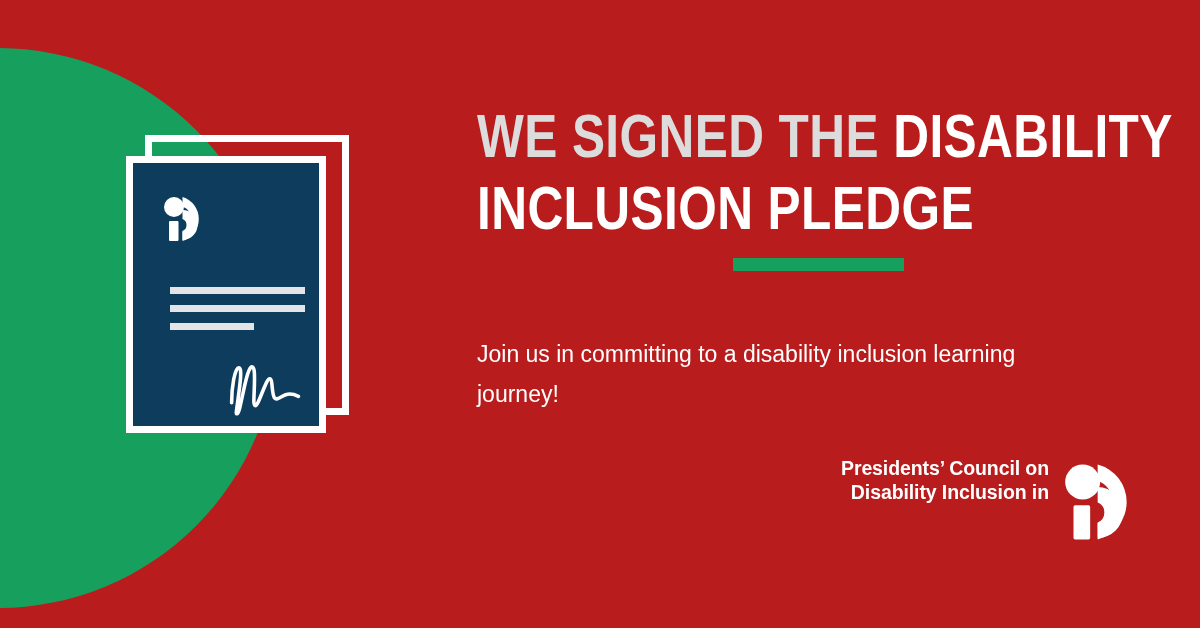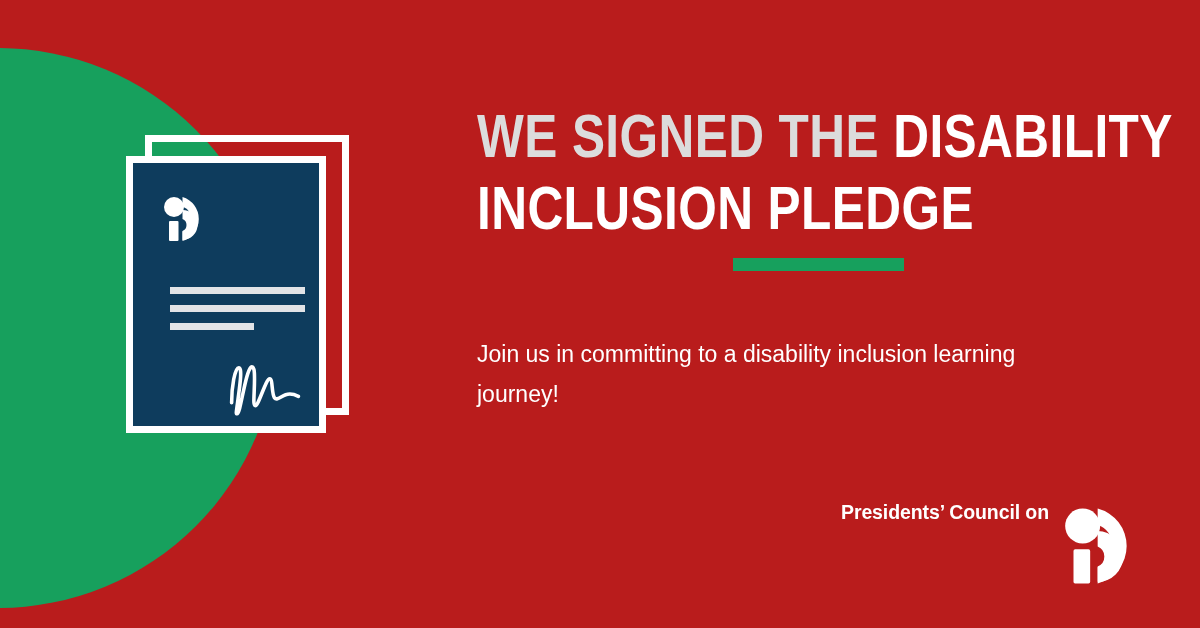--- a/index.html
+++ b/index.html
@@ -80,21 +80,21 @@
     color:#ffffff;
     font-size:23px;
     line-height:40px;
     font-weight:400;
     margin-top:6px;
   }
 
   
   .brand {
     position:absolute; right:108px; top:456px;
-    display:flex; align-items:center; justify-content:flex-end;margin-top:44px;
+    display:flex; align-items:center; justify-content:flex-end;
   }
   .brand-text {
     text-align:right; color:#ffffff;
     font-size:19.5px; font-weight:700; line-height:24px;
     letter-spacing:-0.1px;
   }
   .brand-mark {
     position:absolute; right:-96px; top:6px;
     width:88px; height:80px;
   }
@@ -142,20 +142,21 @@
       <div class="bright">INCLUSION PLEDGE</div>
     </div>
 
     <div class="rule"></div>
 
     <div class="subhead">Join us in committing to a disability inclusion learning journey!</div>
 
     <div class="brand">
       <div class="brand-text">
         <div>Presidents’ Council on</div>
+        <div>Disability Inclusion in</div>
       </div>
       <svg class="brand-mark" viewBox="0 0 100 96">
         <circle cx="28" cy="24" r="21" fill="#ffffff"></circle>
         <rect x="17" y="52" width="20" height="41" rx="2" fill="#ffffff"></rect>
         <path d="M46 3 A46.5 46.5 0 0 1 46 93 L46 73.5 A27 27 0 0 0 46 22.5 Z" fill="#ffffff"></path>
         <path d="M46 30 A30.5 30.5 0 0 1 46 91 L46 72.5 A13 13 0 0 0 46 48.5 Z" fill="#ffffff"></path>
       </svg>
     </div>
 
   </div>

